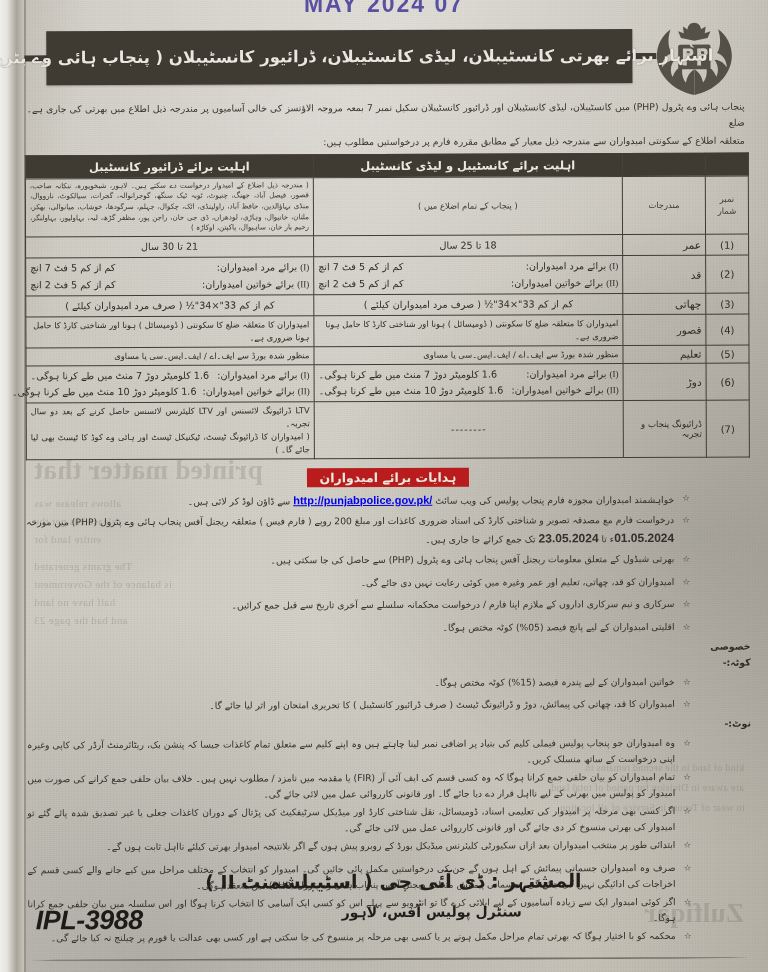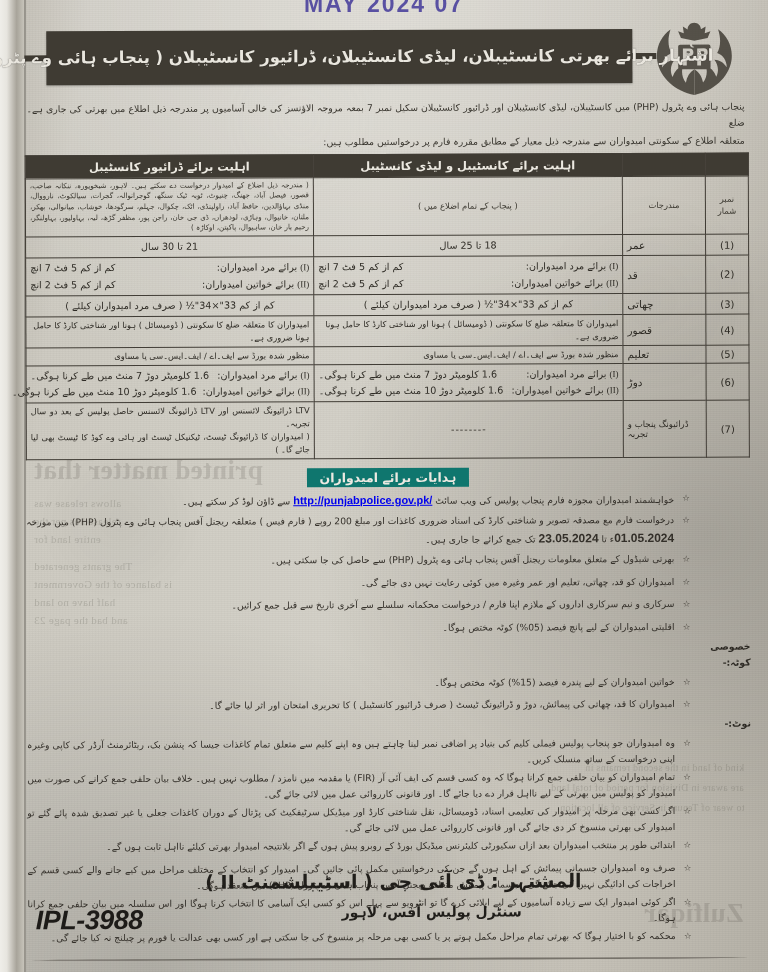--- a/index.html
+++ b/index.html
@@ -118,41 +118,41 @@
     border:1px solid #413d36;
     padding:2px 4px;vertical-align:middle;
   }
   table#elig thead th{
     background:#3f3b33;color:#ece9e1;
     font-size:11.5px;font-weight:bold;padding:4px 4px;
     text-align:center;
   }
   th.blank-head{background:#3f3b33;border-color:#413d36;}
   .col-sr{width:34px;text-align:center;font-size:10px;}
-  .col-item{width:74px;text-align:left;font-size:10.5px;}
+  .col-item{width:74px;text-align:right;font-size:10.5px;}
   .col-gen{width:300px;}
   .col-drv{width:auto;}
 
   tr.subhead td{font-size:8.4px;line-height:1.45;text-align:center;color:#3a372f;padding:3px 5px;}
   tr.subhead td.note-drv{font-size:7.1px;line-height:1.5;text-align:justify;}
 
   td.val{font-size:9.6px;line-height:1.7;}
   td.val .ln{display:flex;justify-content:space-between;gap:6px;}
   td.val .ln .lbl{white-space:nowrap;}
   td.val .ln .num{white-space:nowrap;direction:rtl;}
   td.val.center{text-align:center;}
   td.val.tiny{font-size:8.3px;line-height:1.55;}
   td.val.justify{text-align:justify;}
   .rom{font-family:"Liberation Serif", serif;font-size:9px;}
   .dash{letter-spacing:1px;}
 
   
   #instr-title{
     margin:9px auto 4px auto;width:150px;text-align:center;
-    background:#0f766e;color:#ece9e1;
+    background:#b91c1c;color:#ece9e1;
     font-family:"DejaVu Sans", sans-serif;
     font-size:12.5px;font-weight:bold;padding:2px 6px;
     letter-spacing:.5px;
   }
 
   ul.bullets{list-style:none;margin:0;padding:0;
     font-family:"DejaVu Sans", sans-serif;color:#332f29;}
   ul.bullets li{
     display:flex;align-items:flex-start;gap:6px;
     font-size:9.2px;line-height:1.72;margin-bottom:2.5px;
@@ -366,36 +366,36 @@
             <span class="num">1.6 کلومیٹر دوڑ 10 منٹ میں طے کرنا ہوگی۔</span>
           </div>
         </td>
       </tr>
 
       <tr>
         <td class="col-sr">(7)</td>
         <td class="col-item" style="font-size:8.6px;">ڈرائیونگ پنجاب و تجربہ</td>
         <td class="val center dash">--------</td>
         <td class="val tiny justify">
-          <div>LTV ڈرائیونگ لائسنس اور LTV ڈرائیونگ لائسنس حاصل پولیس کے بعد دو سال تجربہ۔</div>
+          <div>LTV ڈرائیونگ لائسنس اور LTV کلیئرنس لائسنس حاصل کرنے کے بعد دو سال تجربہ۔</div>
           <div>( امیدواران کا ڈرائیونگ ٹیسٹ، ٹیکنیکل ٹیسٹ اور ہائی وے کوڈ کا ٹیسٹ بھی لیا جائے گا۔ )</div>
         </td>
       </tr>
 
     </tbody>
   </table>
 
   <div id="instr-title">ہدایات برائے امیدواران</div>
 
   <ul class="bullets">
 
     <li>
       <span class="side empty"></span>
       <span class="star">☆</span>
-      <span class="txt"><span>خواہشمند امیدواران مجوزہ فارم پنجاب پولیس کی ویب سائٹ </span><a class="url" href="#">http://punjabpolice.gov.pk/</a><span> سے ڈاؤن لوڈ کر سکتے ہیں۔</span></span>
+      <span class="txt"><span>خواہشمند امیدواران مجوزہ فارم پنجاب پولیس کی ویب سائٹ </span><a class="url" href="#">http://punjabpolice.gov.pk/</a><span> سے ڈاؤن لوڈ کر لائی ہیں۔</span></span>
     </li>
 
     <li>
       <span class="side empty"></span>
       <span class="star">☆</span>
       <span class="txt"><span>درخواست فارم مع مصدقہ تصویر و شناختی کارڈ کی اسناد ضروری کاغذات اور مبلغ 200 روپے ( فارم فیس ) متعلقہ ریجنل آفس پنجاب ہائی وے پٹرول (PHP) میں مورخہ </span><span class="lat">01.05.2024</span><span>ء تا </span><span class="lat">23.05.2024</span><span> تک جمع کرائے جا جاری ہیں۔</span></span>
     </li>
 
     <li>
       <span class="side empty"></span>

